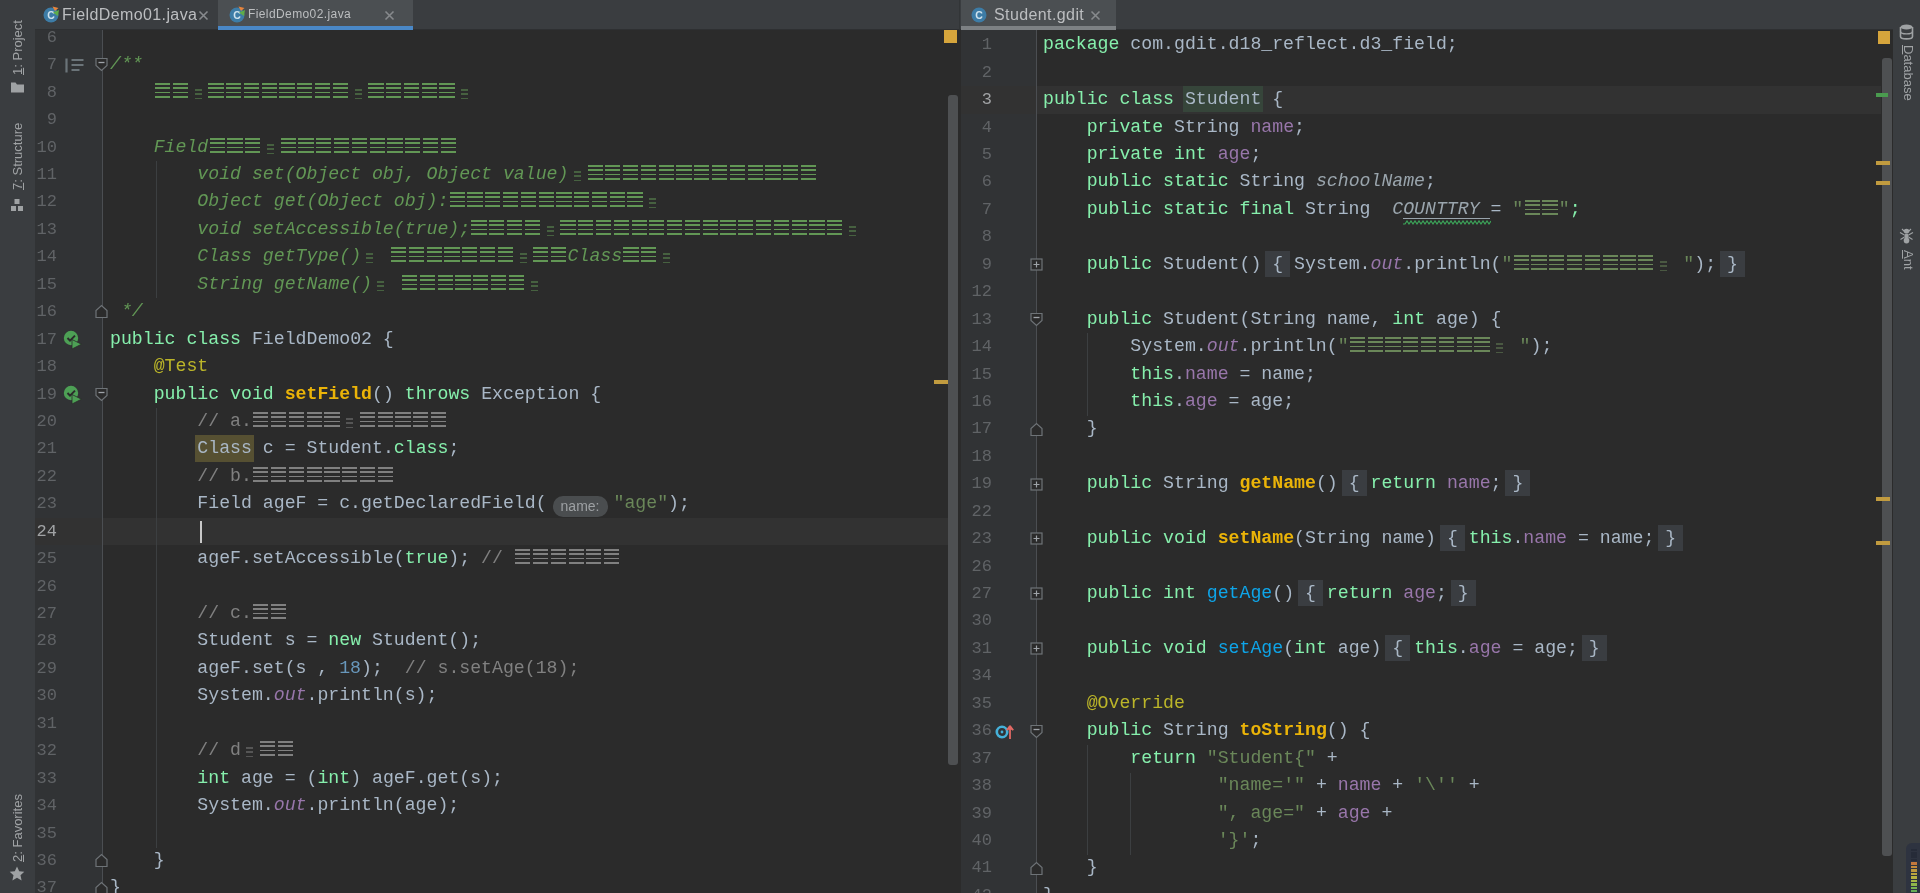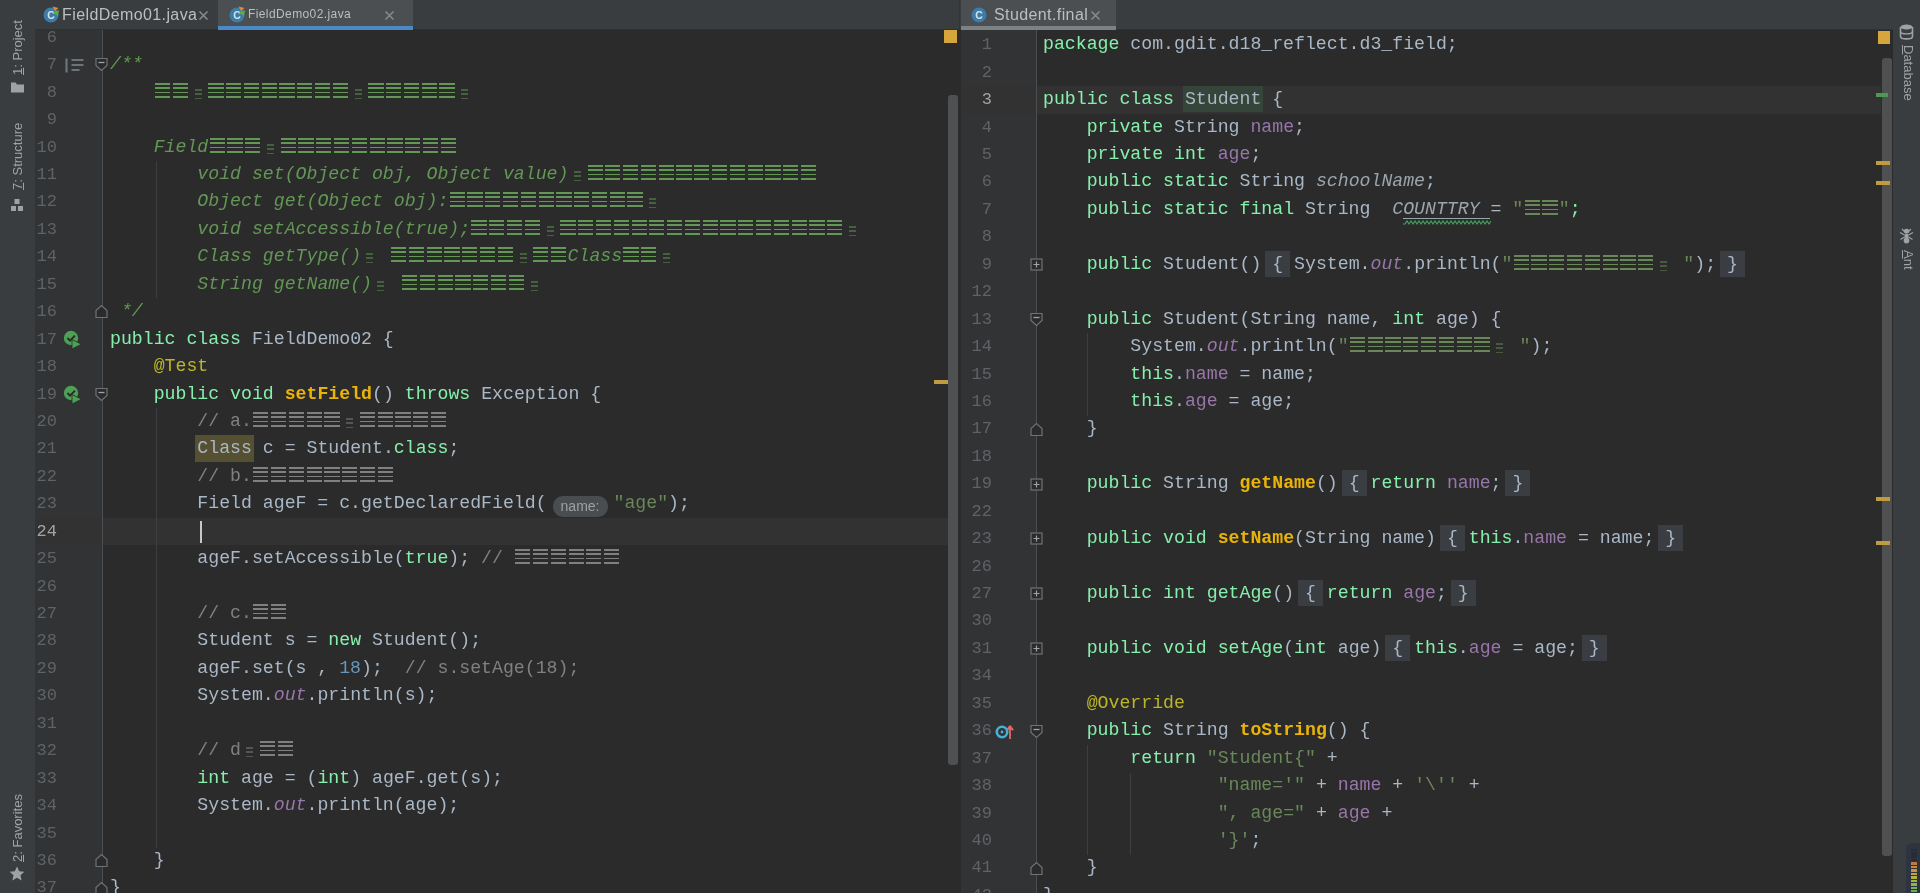--- a/index.html
+++ b/index.html
@@ -7,21 +7,21 @@
 
 .k { color:#86efac; }
 .s { color:#6a8759; }
 .c { color:#808080; }
 .d { color:#629755; font-style:italic; }
 .n { color:#6897bb; }
 .f { color:#9876aa; }
 .fi { color:#9876aa; font-style:italic; }
 .m { color:#eab308; font-weight:bold; }
 .a { color:#bbb529; }
-.g { color:#86efac;margin-top:36px; }
+.g { color:#0ea5e9;margin-top:36px; }
 .gi { color:#9aa5ad; font-style:italic; }
 .giw { color:#9aa5ad; font-style:italic; }
 .hlw { background:#565032; padding:3.2px 2px; margin:0 -2px; }
 .hlg { background:#36453a; padding:3.2px 2px; margin:0 -2px; }
 .fb { background:#3a3d41; padding:3px 7px; margin:0 -7px; }
 .pill { display:inline-block; background:#4a4d4f; color:#9da0a3; font-family:"Liberation Sans",sans-serif;
         font-size:14px; line-height:21px; height:21px; border-radius:10px; padding:0 8px; margin:0 6px;
         vertical-align:-3px; }
 
 .h { display:inline-block; width:15.2px; height:17px; margin:0 1.3px; vertical-align:-3px;
@@ -75,21 +75,21 @@
     <polygon points="10,6.5 16,4 15,10" fill="#5fad49"></polygon>
   </svg>
 <div class="abs" style="left:248px;top:0;height:30px;line-height:29px;font-family:'Liberation Sans',sans-serif;font-size:12px;letter-spacing:0.4px;color:#bcbec0;">FieldDemo02.java</div>
 <svg class="abs" style="left:384px;top:10px" width="11" height="11" viewBox="0 0 11 11">
     <path d="M1.5 1.5 L9.5 9.5 M9.5 1.5 L1.5 9.5" stroke="#878a8d" stroke-width="1.6"></path>
   </svg>
 <svg class="abs" style="left:971px;top:6px" width="17" height="17" viewBox="0 0 17 17">
     <circle cx="8" cy="9" r="7.5" fill="#3d7ca6"></circle>
     <text x="8" y="13" font-family="Liberation Sans" font-size="10.5" font-weight="bold" fill="#cfe3ee" text-anchor="middle">C</text>
   </svg>
-<div class="abs" style="left:994px;top:0;height:30px;line-height:29px;font-family:'Liberation Sans',sans-serif;font-size:16px;letter-spacing:0.4px;color:#bcbec0;">Student.final</div>
+<div class="abs" style="left:994px;top:0;height:30px;line-height:29px;font-family:'Liberation Sans',sans-serif;font-size:16px;letter-spacing:0.4px;color:#bcbec0;">Student.gdit</div>
 <svg class="abs" style="left:1090px;top:10px" width="11" height="11" viewBox="0 0 11 11">
     <path d="M1.5 1.5 L9.5 9.5 M9.5 1.5 L1.5 9.5" stroke="#878a8d" stroke-width="1.6"></path>
   </svg>
 
 <div class="ed" style="left:35px;width:926px;">
   <div class="abs" style="left:0;top:0;width:67px;height:863px;background:#313335;"></div>
   <div class="caretrow" style="left:0;top:487.9px;width:913px;"></div>
   <div class="gsep" style="left:67px;"></div>
   <div class="guide" style="left:120.5px;top:131px;height:137px;"></div>
   <div class="guide" style="left:120.5px;top:378px;height:440px;"></div>

